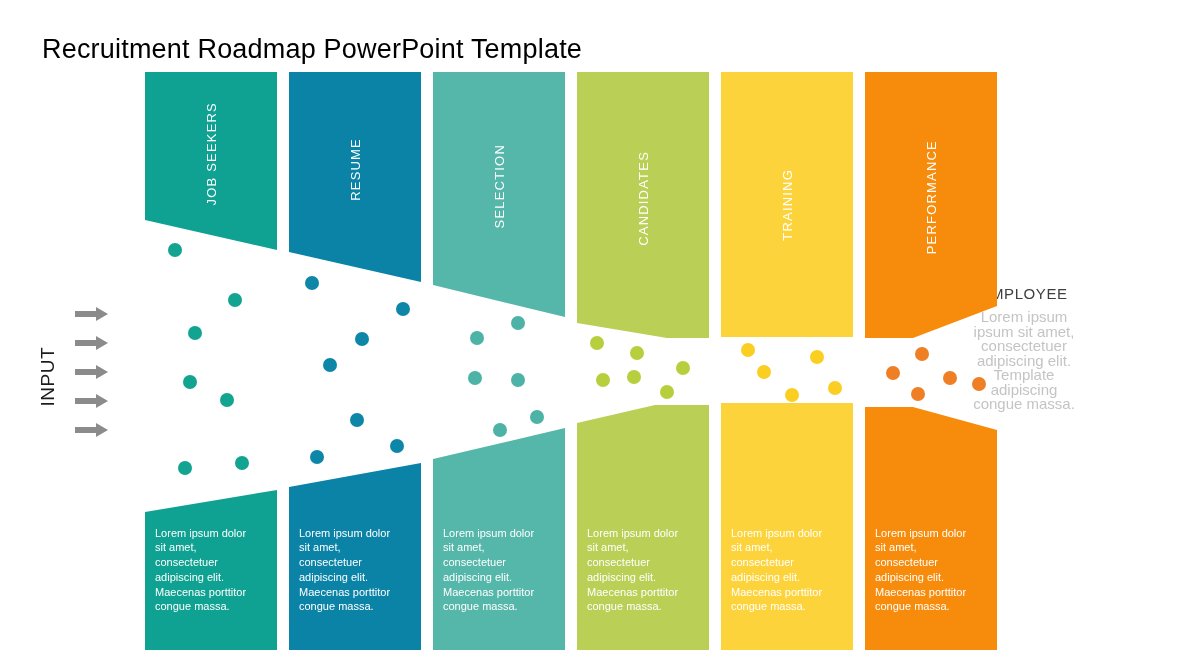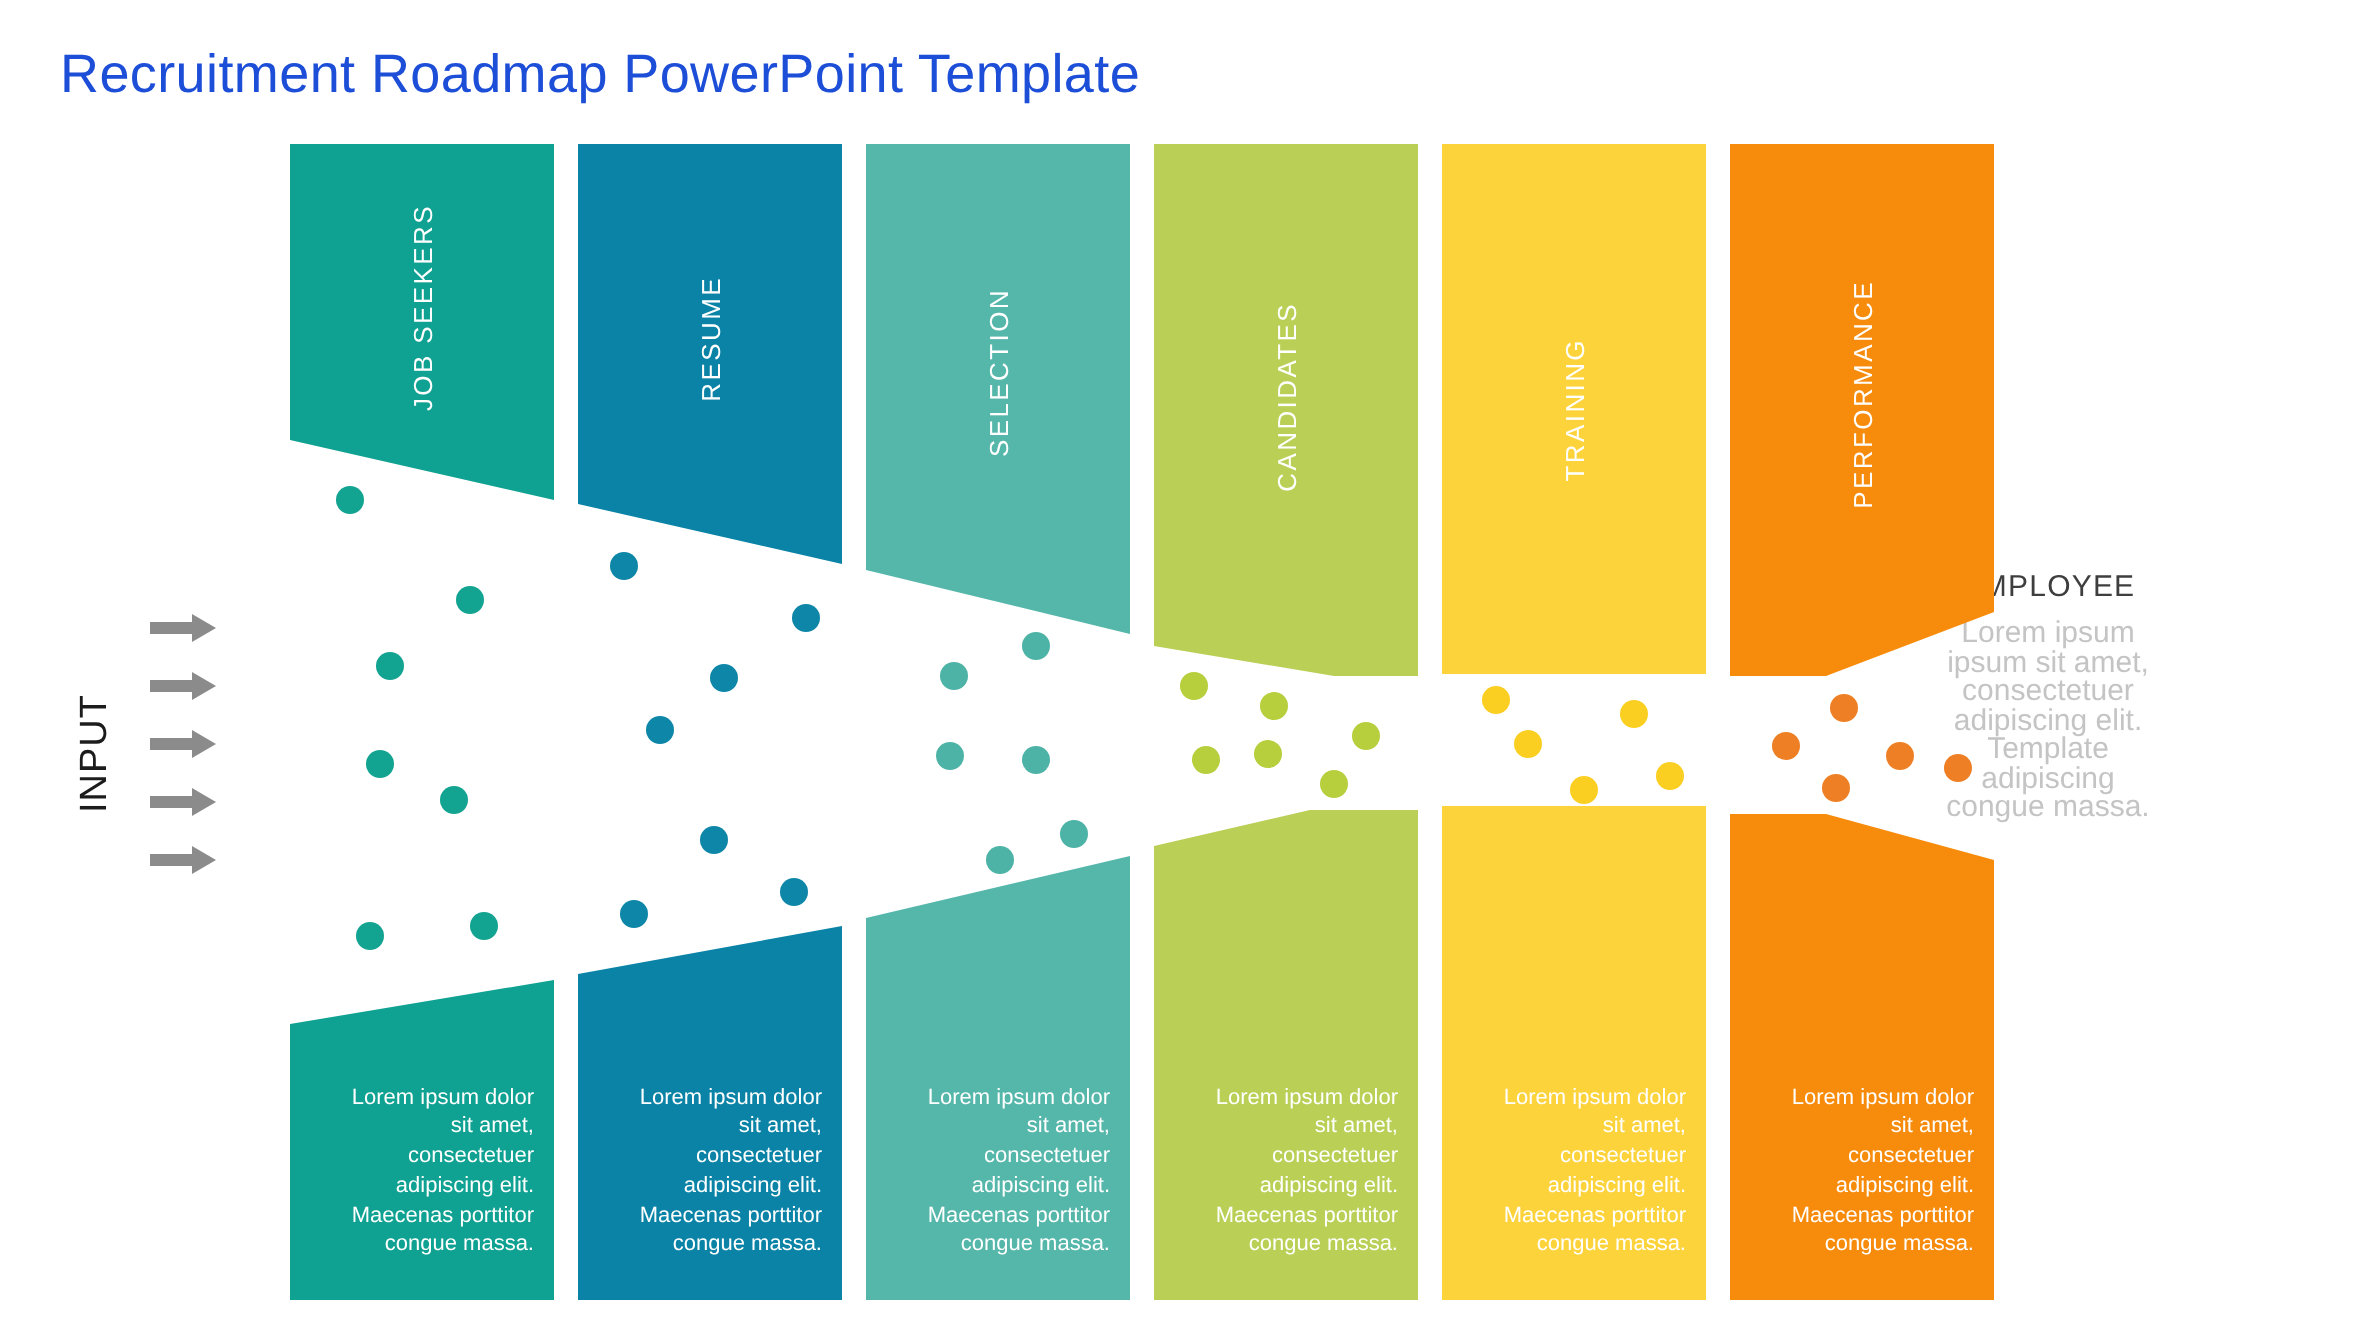--- a/index.html
+++ b/index.html
@@ -1,30 +1,30 @@
 <!DOCTYPE html>
 <html><head>
 <meta charset="utf-8">
 <style>
   html,body{margin:0;padding:0;background:#ffffff;}
   .stage{
     position:relative;width:1180px;height:664px;background:#ffffff;
     font-family:"Liberation Sans",sans-serif;overflow:hidden;
   }
   .slide-title{
-    position:absolute;left:26px;top:18px;margin:4px;
-    font-size:27px;font-weight:400;color:#1d4ed8;letter-spacing:.2px;
+    position:absolute;left:26px;top:18px;margin:16px;
+    font-size:27px;font-weight:400;color:#000000;letter-spacing:.2px;
   }
   .block{position:absolute;width:132px;}
   .vwrap{position:absolute;left:0;top:0;width:100%;display:flex;align-items:center;justify-content:center;}
   .vlabel{
     writing-mode:vertical-rl;transform:rotate(180deg);
     color:#ffffff;font-size:13px;letter-spacing:1.2px;white-space:nowrap;font-weight:400;
   }
-  .body-text{position:absolute;left:10px;width:112px;bottom:20px;color:#ffffff;text-align:right;}
+  .body-text{position:absolute;left:10px;width:112px;bottom:36px;color:#ffffff;text-align:left;}
   .body-line{display:block;white-space:nowrap;font-size:11px;line-height:14.7px;}
   .dots-layer{position:absolute;left:0;top:0;width:100%;height:100%;pointer-events:none;}
   .dot{position:absolute;width:14px;height:14px;border-radius:50%;}
   .input-label-wrap{position:absolute;left:34px;top:344px;width:28px;height:66px;display:flex;align-items:center;justify-content:center;}
   .input-label{writing-mode:vertical-rl;transform:rotate(180deg);font-size:19px;color:#1c1c1c;letter-spacing:.5px;}
   .arrows{position:absolute;left:75px;top:307px;display:flex;flex-direction:column;gap:15px;}
   .arrow{position:relative;width:33px;height:14px;}
   .arrow::before{content:"";position:absolute;left:0;top:4px;width:21px;height:6px;background:var(--arrow-c,#8B8B8B);}
   .arrow::after{content:"";position:absolute;left:21px;top:0;width:0;height:0;
     border-left:12px solid var(--arrow-c,#8B8B8B);border-top:7px solid transparent;border-bottom:7px solid transparent;}

